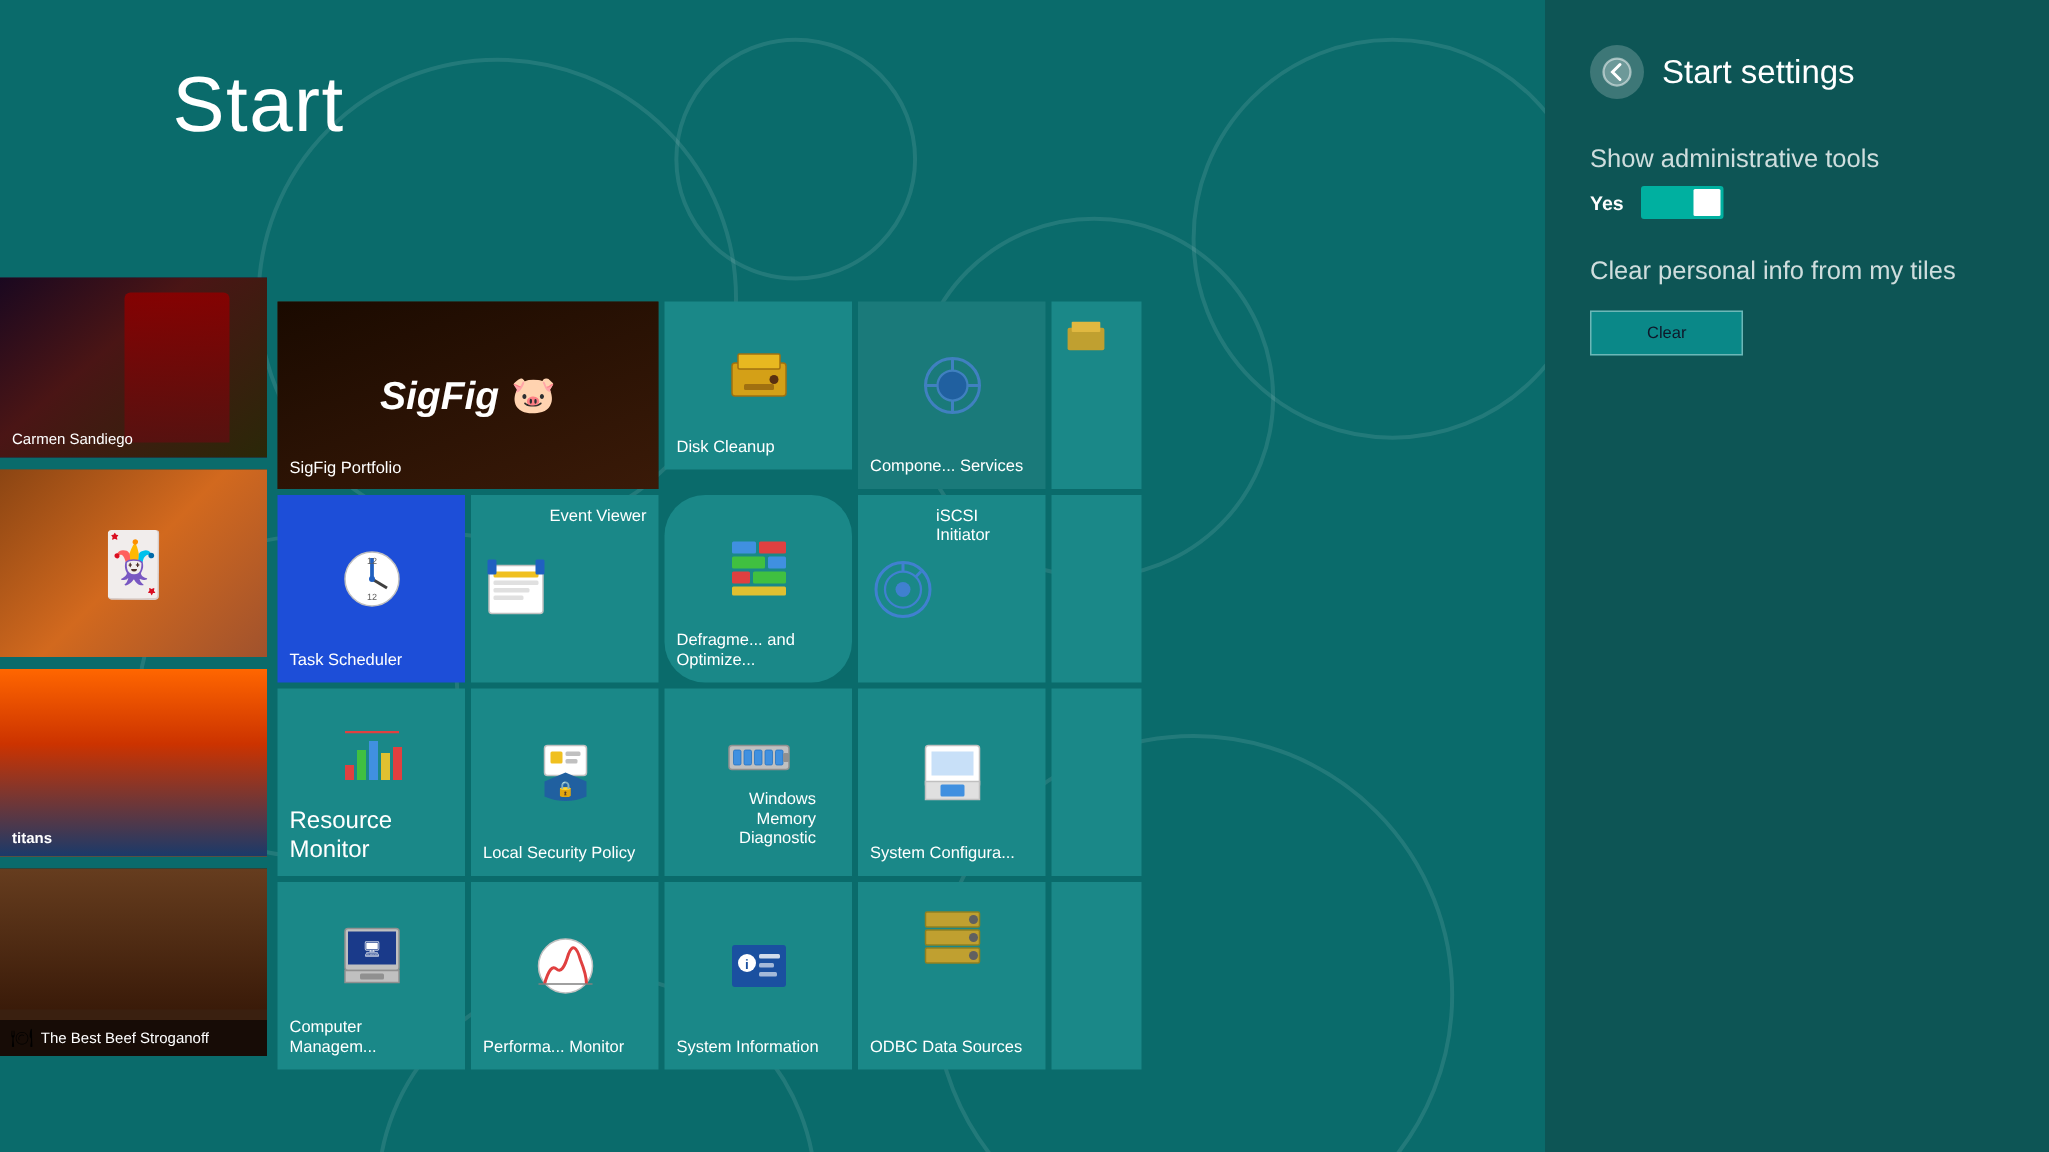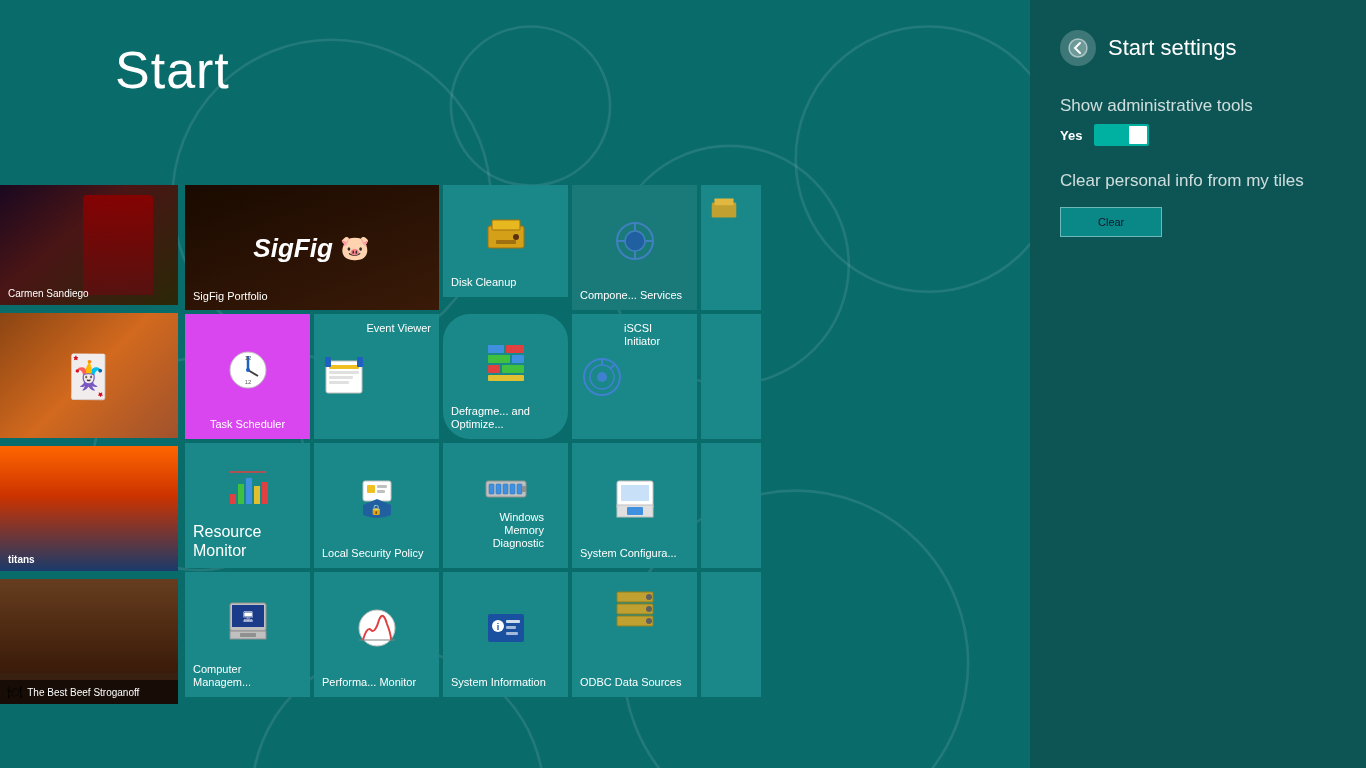--- a/index.html
+++ b/index.html
@@ -202,21 +202,21 @@
     <div class="left-tile-large" style="width:178px;height:125px;position:relative;cursor:pointer;background:#3a2010;margin-top:4px;">
       <div style="position:absolute;top:0;left:0;right:0;height:75%;background:linear-gradient(180deg,#6b4020 0%,#3a1a08 100%);opacity:0.9;"></div>
       <div style="position:absolute;bottom:0;left:0;right:0;background:rgba(0,0,0,0.6);padding:5px 7px;display:flex;align-items:center;gap:5px;">
         <span style="font-size:12px;">🍽</span>
         <span style="color:white;font-size:10px;">The Best Beef Stroganoff</span>
       </div>
     </div>
 
   </div>
 
-  <div style="position:absolute;top:185px;left:185px;">
+  <div style="position:absolute;top:201px;left:185px;">
 
     <div style="display:flex;gap:4px;margin-bottom:4px;">
 
       <div style="width:254px;height:125px;background:#2d1a08;position:relative;cursor:pointer;overflow:hidden;">
         <div style="position:absolute;top:0;left:0;right:0;bottom:0;background:linear-gradient(160deg,#1a0a00,#3a1a08);"></div>
         <div style="position:absolute;top:50%;left:50%;transform:translate(-50%,-50%);display:flex;align-items:center;gap:8px;">
           <span style="color:white;font-size:26px;font-weight:bold;font-style:italic;">SigFig</span>
           <span style="color:#f0a050;font-size:24px;">🐷</span>
         </div>
         <div style="position:absolute;bottom:8px;left:8px;color:white;font-size:11px;">SigFig Portfolio</div>
@@ -253,21 +253,21 @@
           <svg width="30" height="30" viewBox="0 0 44 44">
             <rect x="4" y="14" width="36" height="22" rx="2" fill="#c0a030"></rect>
             <rect x="8" y="8" width="28" height="10" rx="1" fill="#e0b840"></rect>
           </svg>
         </div>
       </div>
     </div>
 
     <div style="display:flex;gap:4px;margin-bottom:4px;">
 
-      <div style="width:125px;height:125px;background:#d946ef;cursor:pointer;display:flex;flex-direction:column;padding:8px;align-items:center;">
+      <div style="width:125px;height:125px;background:#1d4ed8;cursor:pointer;display:flex;flex-direction:column;padding:8px;">
         <div style="flex:1;display:flex;align-items:center;justify-content:center;">
           <svg width="44" height="44" viewBox="0 0 44 44">
             <circle cx="22" cy="22" r="18" fill="white" stroke="#c0c0c0" stroke-width="1"></circle>
             <circle cx="22" cy="22" r="16" fill="white"></circle>
             <line x1="22" y1="8" x2="22" y2="22" stroke="#2060c0" stroke-width="2.5"></line>
             <line x1="22" y1="22" x2="32" y2="28" stroke="#404040" stroke-width="2"></line>
             <circle cx="22" cy="22" r="2" fill="#2060c0"></circle>
             <text x="22" y="36" text-anchor="middle" font-size="6" fill="#606060">12</text>
             <text x="22" y="12" text-anchor="middle" font-size="6" fill="#606060">12</text>
           </svg>

